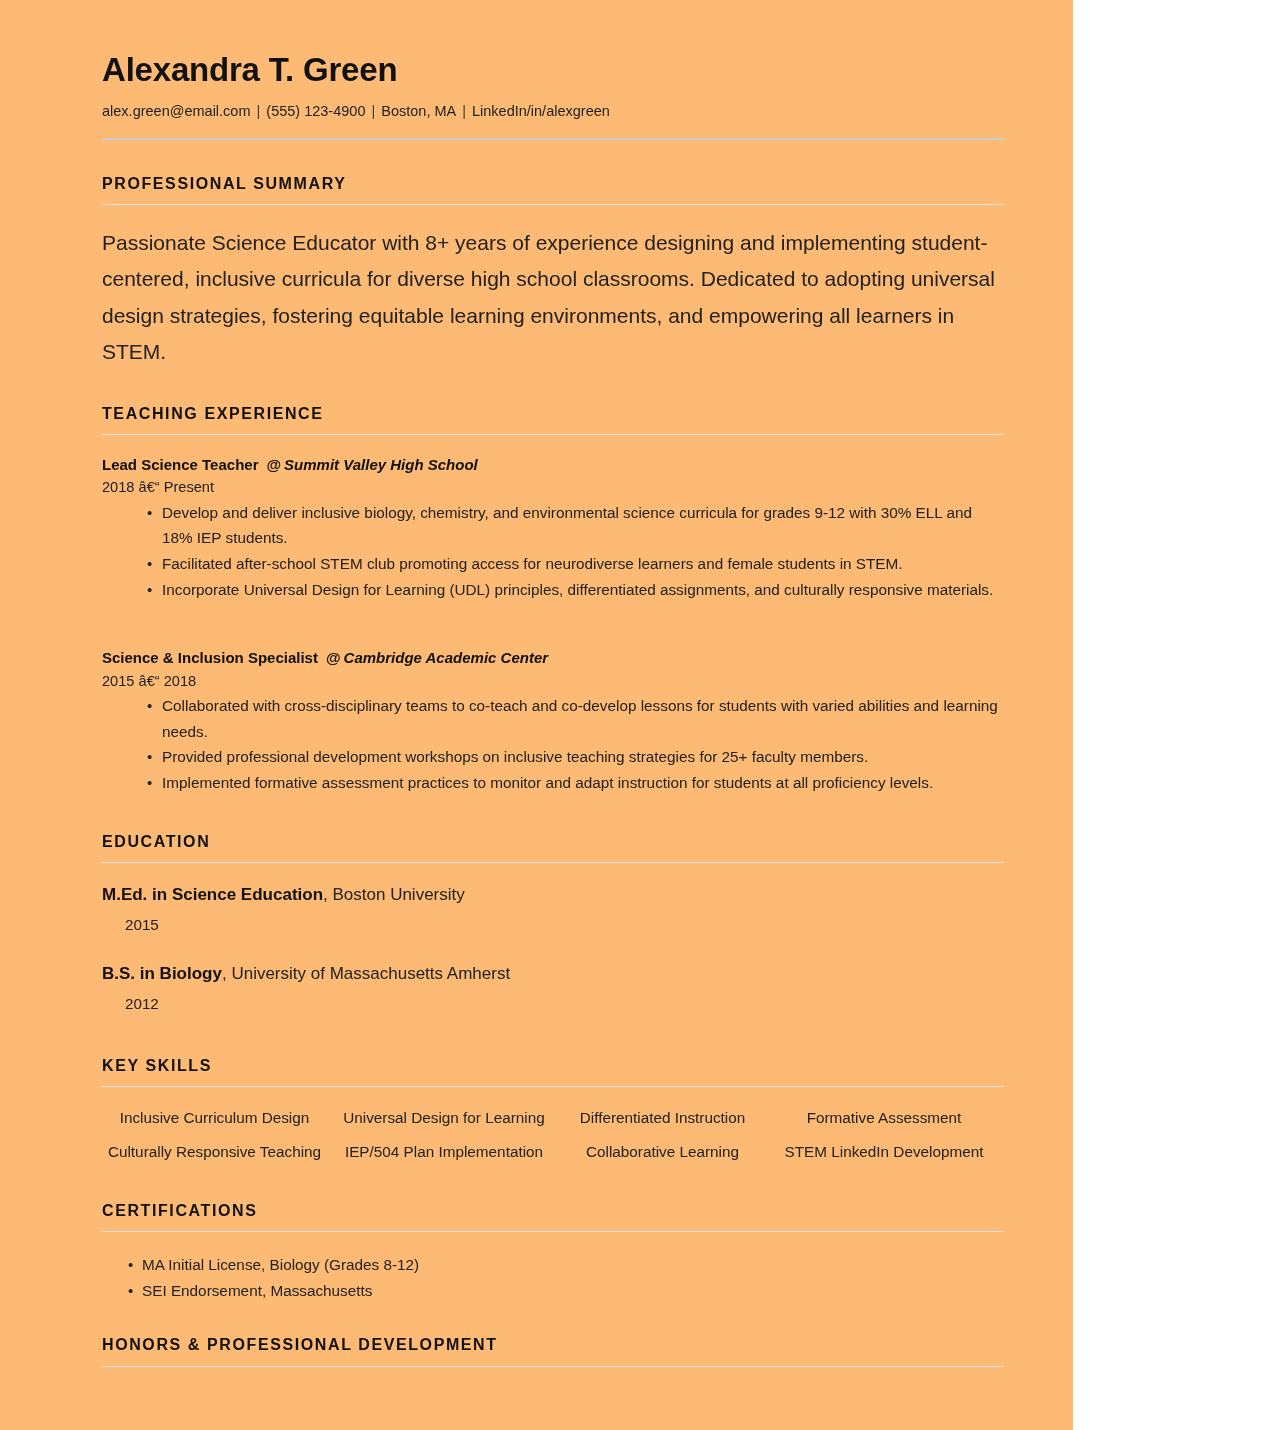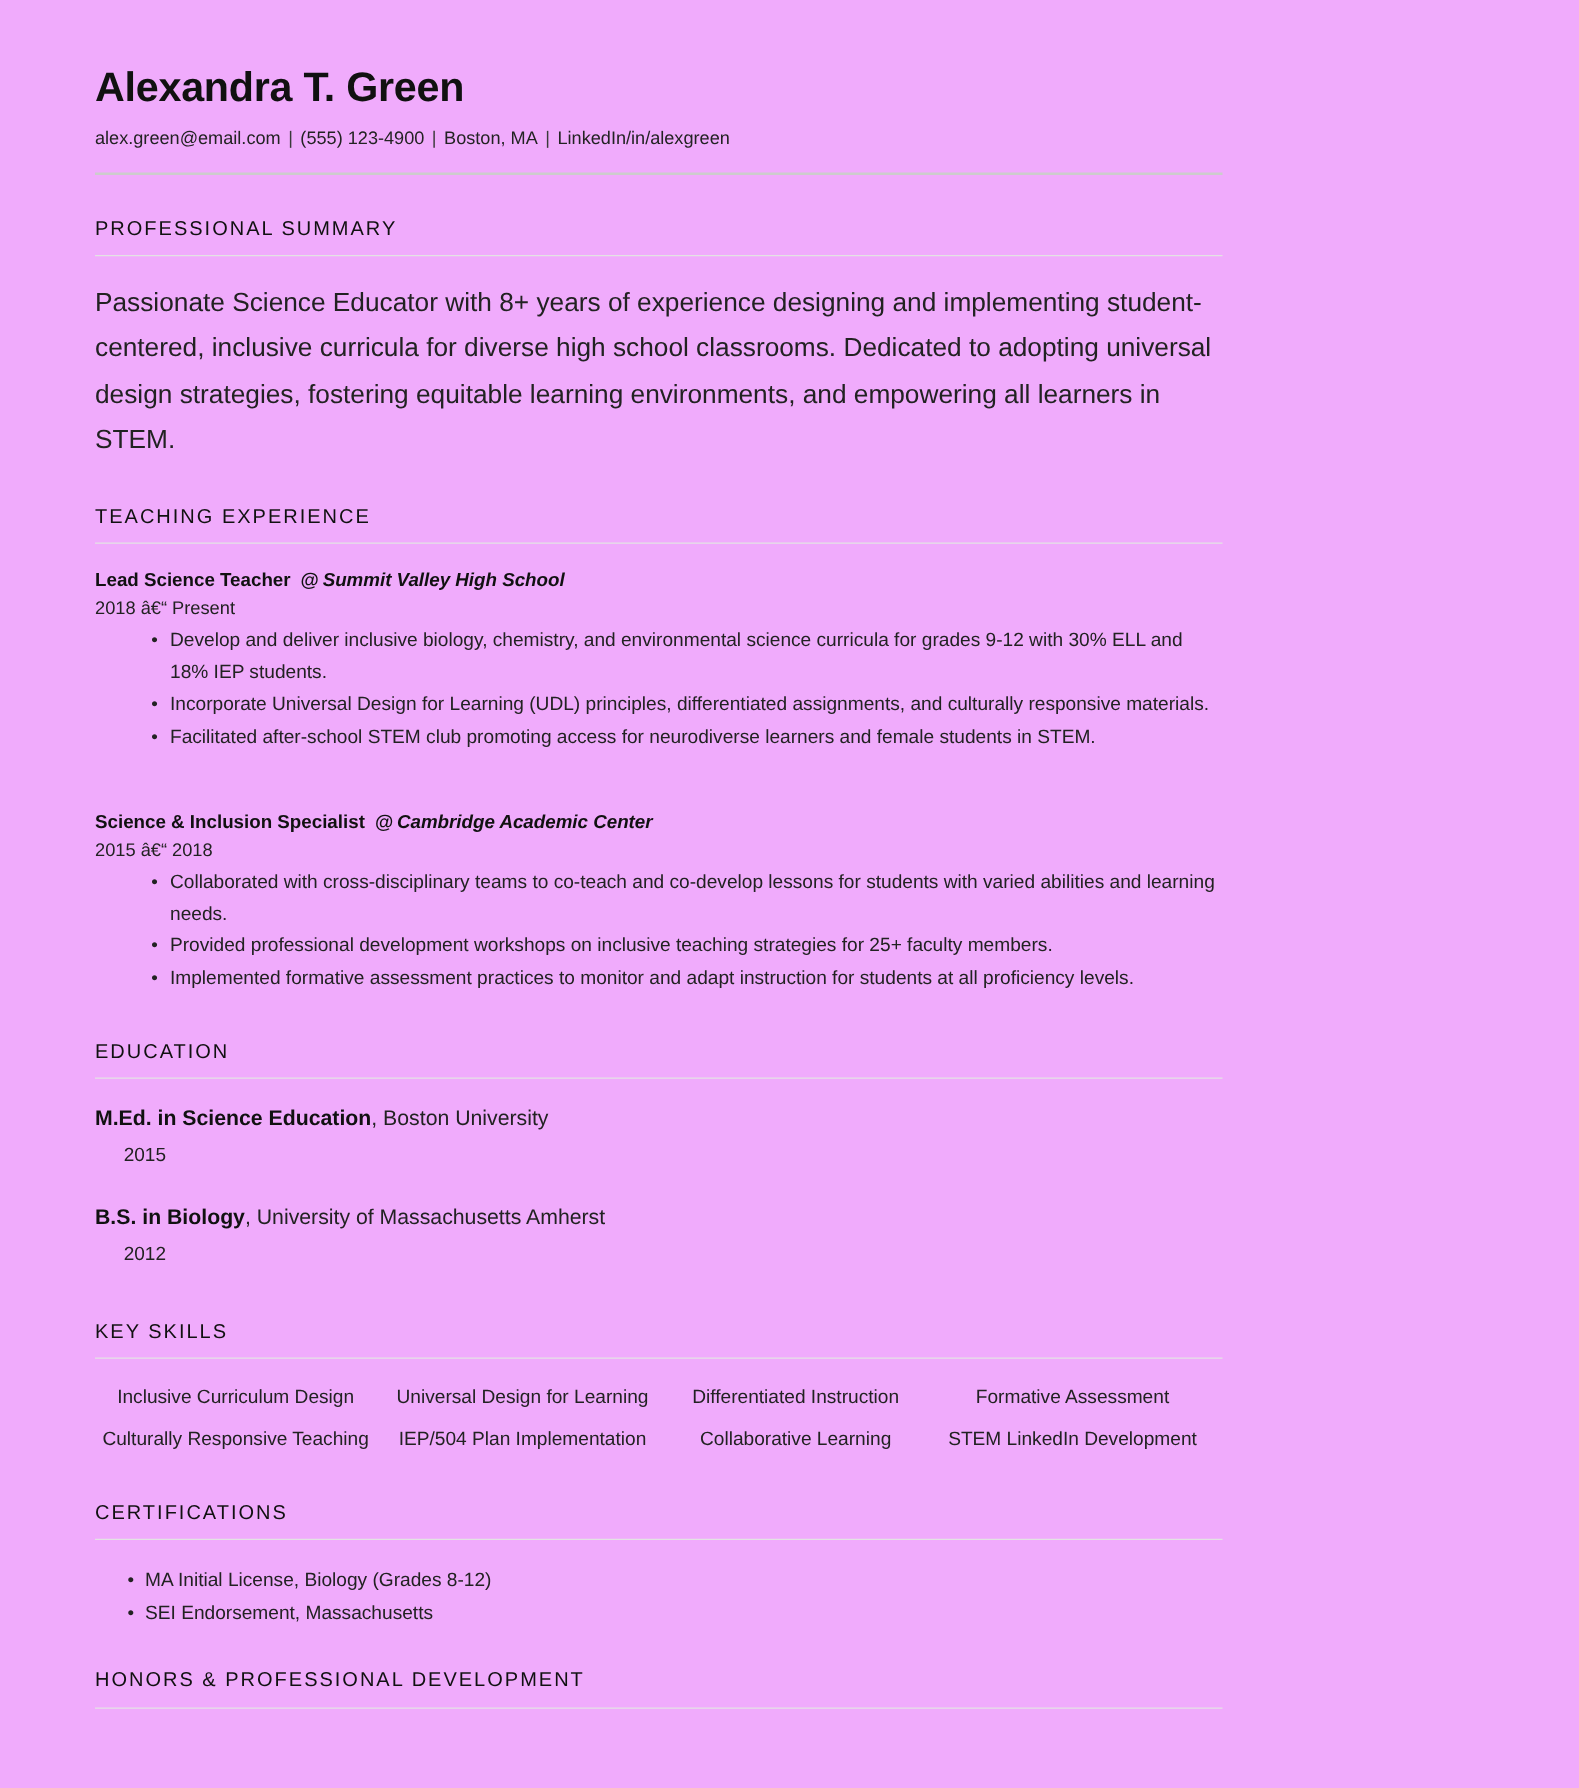--- a/index.html
+++ b/index.html
@@ -8,25 +8,25 @@
     background: #ffffff;
   }
   body {
     width: 1263px;
     min-height: 1430px;
     font-family: "Liberation Sans", sans-serif;
     color: #1a1a1a;
     -webkit-font-smoothing: antialiased;
   }
   .page {
-    width: 1263px;
+    width: 1073px;
     min-height: 1430px;
     box-sizing: border-box;
-    padding: 52px 181px 0 76px;
-    background: #f0abfc;
+    padding: 52px 181px 0 102px;
+    background: #fdba74;
   }
   .sheet { width: 902px; }
 
   
   .name {
     font-size: 33px;
     font-weight: bold;
     letter-spacing: -0.2px;
     color: #111111;
     margin: 0 0 14px 0;
@@ -53,21 +53,21 @@
     border: 0;
     border-top: 2px solid #cccccc;
     margin: 0 0 34px 0;
     width: 902px;
   }
 
   
   .section { margin: 0 0 6px 0; }
   .section-title {
     font-size: 16px;
-    font-weight: normal;
+    font-weight: bold;
     letter-spacing: 1.6px;
     color: #111111;
     text-transform: uppercase;
     margin: 0 0 11px 0;
     line-height: 1.2;
   }
   .section-rule {
     border: 0;
     border-top: 1px solid #e3e3e3;
     margin: 0 0 20px 0;
@@ -183,22 +183,22 @@
       <div class="section-title">TEACHING EXPERIENCE</div>
       <hr class="section-rule">
 
       <div class="job">
         <div class="job-title-line">
           <span>Lead Science Teacher</span><span class="job-at">@</span><span class="job-org">Summit Valley High School</span>
         </div>
         <div class="job-dates">2018 â€“ Present</div>
         <ul class="bullets">
           <li>Develop and deliver inclusive biology, chemistry, and environmental science curricula for grades 9-12 with 30% ELL and 18% IEP students.</li>
+          <li>Facilitated after-school STEM club promoting access for neurodiverse learners and female students in STEM.</li>
           <li>Incorporate Universal Design for Learning (UDL) principles, differentiated assignments, and culturally responsive materials.</li>
-          <li>Facilitated after-school STEM club promoting access for neurodiverse learners and female students in STEM.</li>
         </ul>
       </div>
 
       <div class="spacer-md"></div>
 
       <div class="job">
         <div class="job-title-line">
           <span>Science &amp; Inclusion Specialist</span><span class="job-at">@</span><span class="job-org">Cambridge Academic Center</span>
         </div>
         <div class="job-dates">2015 â€“ 2018</div>

